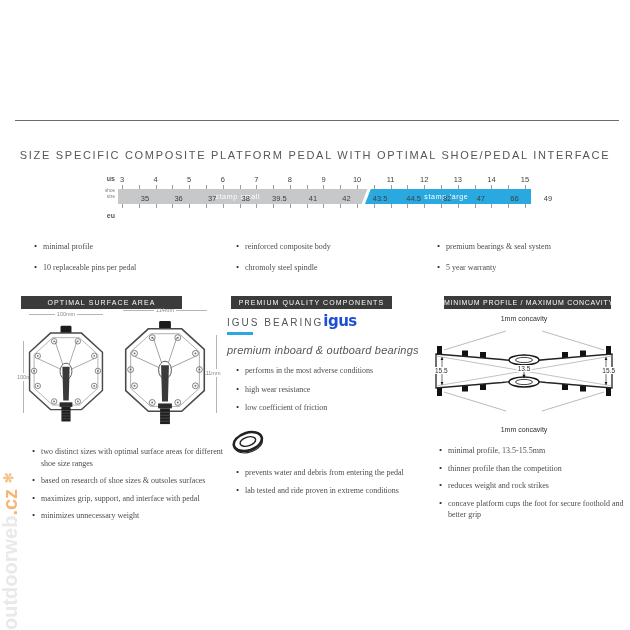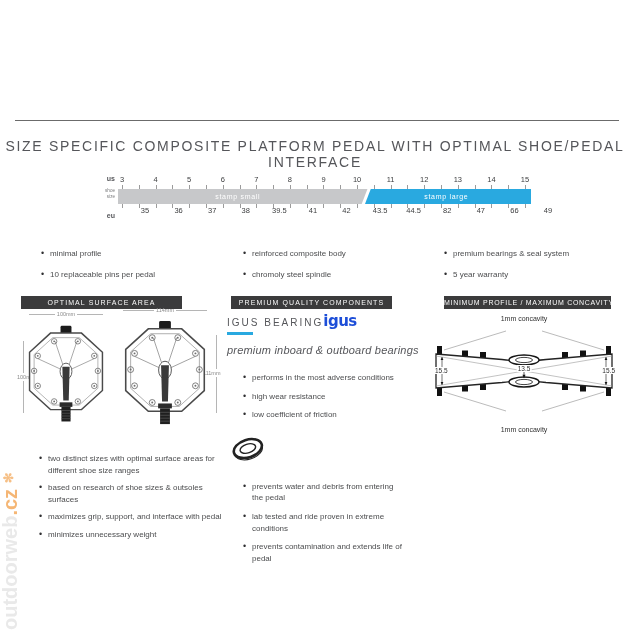--- a/index.html
+++ b/index.html
@@ -1,46 +1,46 @@
 <!DOCTYPE html>
 <html><head>
 <meta charset="utf-8">
 <style>
   html,body { margin:0; padding:0; background:#fff; }
   .canvas { position:relative; width:630px; height:630px; background:#ffffff;
             font-family:"Liberation Sans", sans-serif; overflow:hidden; }
 
   
   .topline { position:absolute; top:120px; left:15px; right:11px; border-top:1px solid #6b6b6b; }
-  .title { position:absolute; top:138px; left:0; right:0; margin:0; text-align:center;
-           font-size:14px; font-weight:400; letter-spacing:1.7px; color:#55565a; }
+  .title { position:absolute; top:138px; left:0; right:0; margin:11px; text-align:center;
+           font-size:11px; font-weight:400; letter-spacing:1.7px; color:#55565a; }
 
   
   .chart { position:absolute; top:175px; left:101px; width:430px; height:44px; }
   .axis  { position:absolute; left:0; top:0; width:16px; height:100%; color:#55565a; }
   .a-top { position:absolute; top:0; right:2px; font-size:7px; font-weight:700; }
   .a-mid { position:absolute; top:13px; right:2px; width:14px; font-size:4.6px; line-height:1.25; text-align:right; color:#7b7c7e; }
   .a-bot { position:absolute; bottom:0; right:2px; font-size:7px; font-weight:700; }
   .rail  { position:absolute; left:21px; top:0; width:403px; height:100%; }
   .num   { position:absolute; transform:translateX(-50%); font-size:7.5px; color:#3f4042; }
-  .row-us .num { top:0; } .row-eu .num { bottom:4px;padding-left:46px; }
+  .row-us .num { top:0; } .row-eu .num { bottom:16px;padding-left:46px; }
   .ticks { position:absolute; left:0; width:404px; height:4px;
            background:repeating-linear-gradient(90deg,#9b9b9b 0,#9b9b9b 1px,transparent 1px,transparent 16.79px); }
   .t-top { top:10px; } .t-bot { top:29px; }
   .bar   { position:absolute; left:-4px; right:-6px; top:14px; height:15px; }
   .bar-small { position:absolute; inset:0; background:#c7c8ca;
                clip-path:polygon(0 0,60.4% 0,59% 100%,0 100%); }
   .bar-large { position:absolute; inset:0; background:#29a9e0;
                clip-path:polygon(61.2% 0,100% 0,100% 100%,59.8% 100%); }
   .bar span { position:absolute; top:50%; transform:translate(-50%,-52%); color:#fff;
               font-size:7px; letter-spacing:.7px; white-space:nowrap; }
   .bar-small span { left:29%; } .bar-large span { left:79.5%; }
 
   
-  ul.blist { margin:16px; padding:0; list-style:none; font-size:8px; color:#4c4d4f; }
+  ul.blist { margin:9px; padding:0; list-style:none; font-size:8px; color:#4c4d4f;font-family:Liberation Serif, serif; }
   ul.blist li { position:relative; padding-left:9px; line-height:1.45; }
   ul.blist li::before { content:"\2022"; position:absolute; left:0; top:-1px; font-size:9px; color:#2f2f31; }
   .feat { position:absolute; top:232px; }
   .feat li { margin-bottom:9px; }
   #feat1 { left:25px; width:180px; } #feat2 { left:227px; width:180px; } #feat3 { left:428px; width:185px; }
 
   
   .sec-h { position:absolute; top:296px; height:13px; background:#3b3b3c; color:#fbfbfb;
            font-size:7px; letter-spacing:1.1px; line-height:13px; text-align:center; white-space:nowrap; }
   #h-surface { left:21px; width:161px; }
@@ -276,21 +276,20 @@
           <g transform="rotate(-18 21 16)">
             <ellipse cx="21" cy="17.5" rx="14.5" ry="8.8" fill="none" stroke="#222" stroke-width="1"></ellipse>
             <ellipse cx="21" cy="15.5" rx="14.5" ry="8.8" fill="#fff" stroke="#222" stroke-width="2.6"></ellipse>
             <ellipse cx="21" cy="15.5" rx="8" ry="4.4" fill="#fff" stroke="#222" stroke-width="1.4"></ellipse>
           </g>
         </svg>
       </div>
       <ul class="blist mid-bullets">
         <li>prevents water and debris from entering the pedal</li>
         <li>lab tested and ride proven in extreme conditions</li>
-        <li>prevents contamination and extends life of pedal</li>
       </ul>
     </div>
   </div>
 
   <div id="profile-diagram">
     <div class="conc conc-top">1mm concavity</div>
     <svg width="192" height="88" viewBox="0 0 192 88">
       <path d="M78 4 L16 23 M114 4 L176 23 M78 84 L16 65 M114 84 L176 65" stroke="#8d8d8d" stroke-width="0.6" fill="none"></path>
       <g fill="#111">
         <rect x="9" y="19" width="5" height="8.5"></rect>
@@ -315,16 +314,22 @@
       <ellipse cx="96" cy="55" rx="8.5" ry="2.6" fill="none" stroke="#161616" stroke-width="0.8"></ellipse>
       <path d="M96 37 L96 51" stroke="#161616" stroke-width="0.7"></path>
       <path d="M96 37 l-1.6 3.2 h3.2 Z M96 51 l-1.6 -3.2 h3.2 Z M14 30 l-1.4 3 h2.8 Z M14 58 l-1.4 -3 h2.8 Z M178 30 l-1.4 3 h2.8 Z M178 58 l-1.4 -3 h2.8 Z" fill="#161616"></path>
     </svg>
     <span class="pv pv-left">15.5</span>
     <span class="pv pv-center">13.5</span>
     <span class="pv pv-right">15.5</span>
     <div class="conc conc-bot">1mm concavity</div>
   </div>
 
+  <ul class="blist sec-bullets-right">
+    <li>minimal profile, 13.5-15.5mm</li>
+    <li>thinner profile than the competition</li>
+    <li>reduces weight and rock strikes</li>
+    <li>concave platform cups the foot for secure foothold and better grip</li>
+  </ul>
 
   <div class="watermark"><span>outdoorweb</span><span class="tld">.cz</span> <span class="wm-glyph">✻</span></div>
 
 </div>
 
 </body></html>

